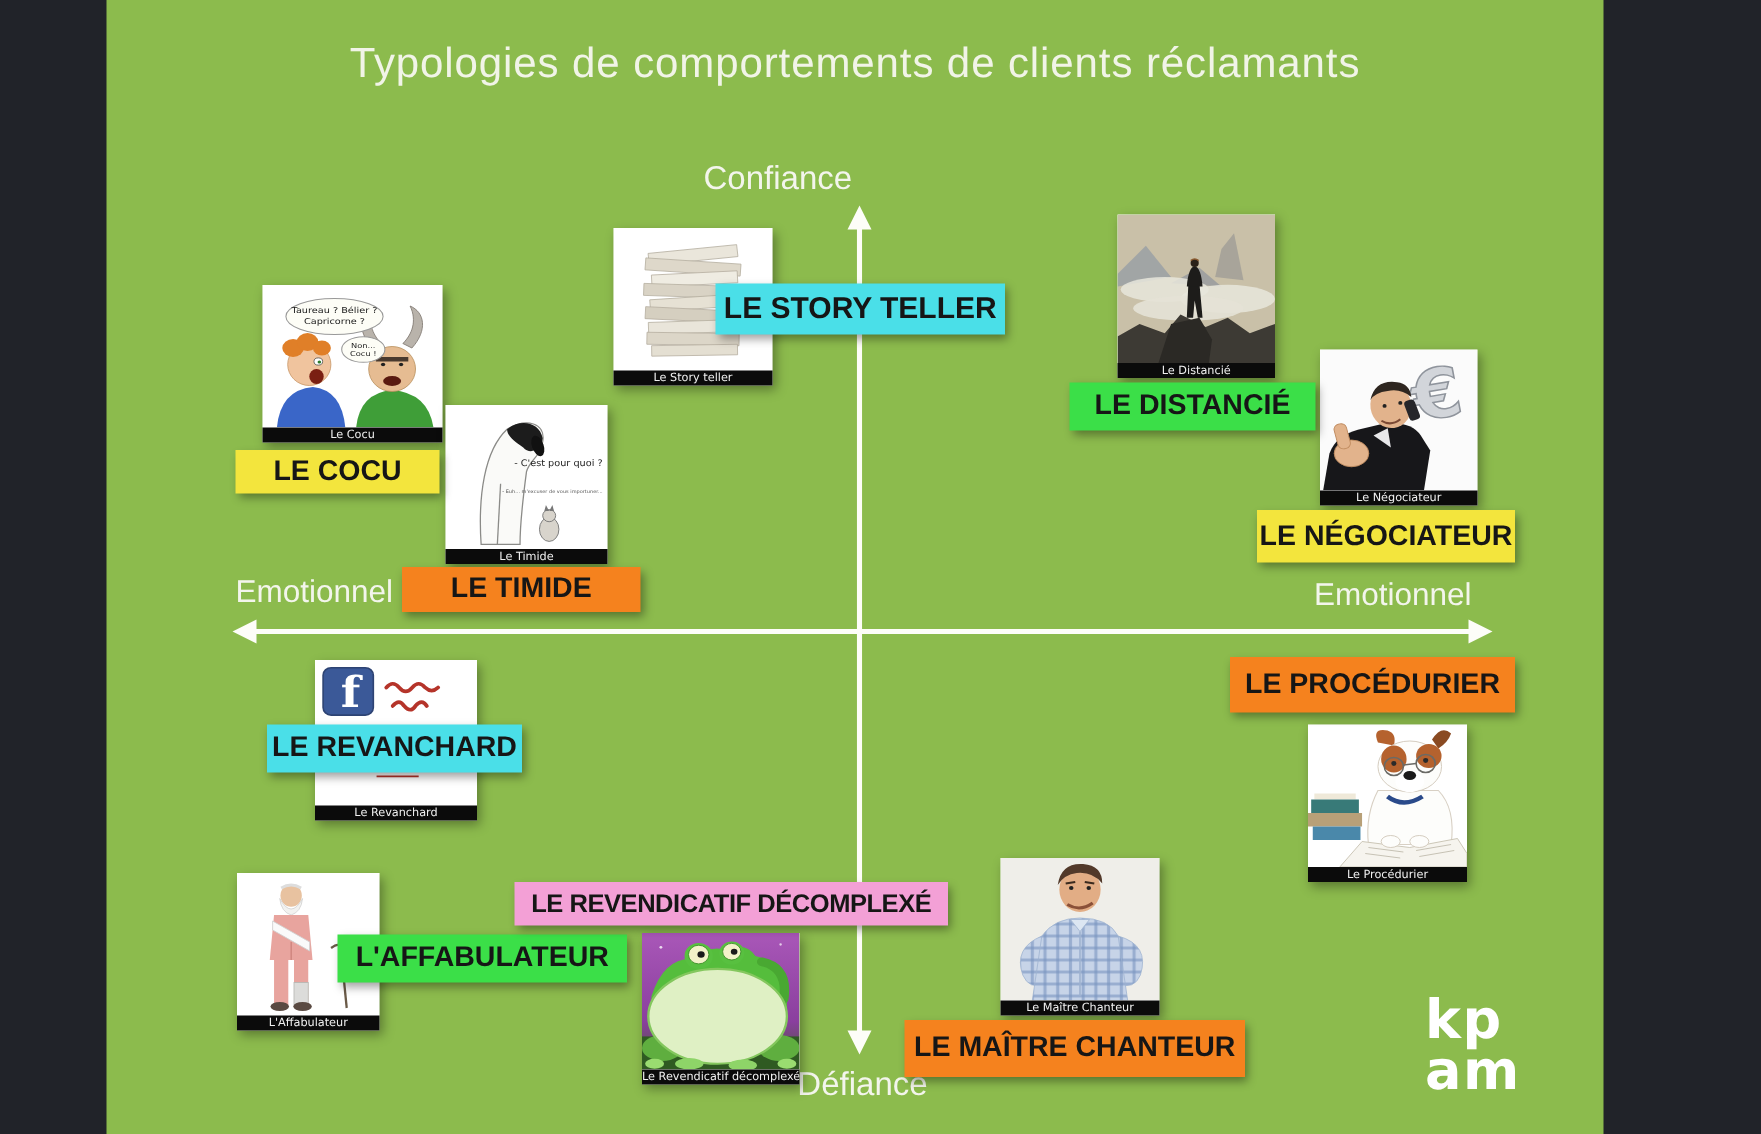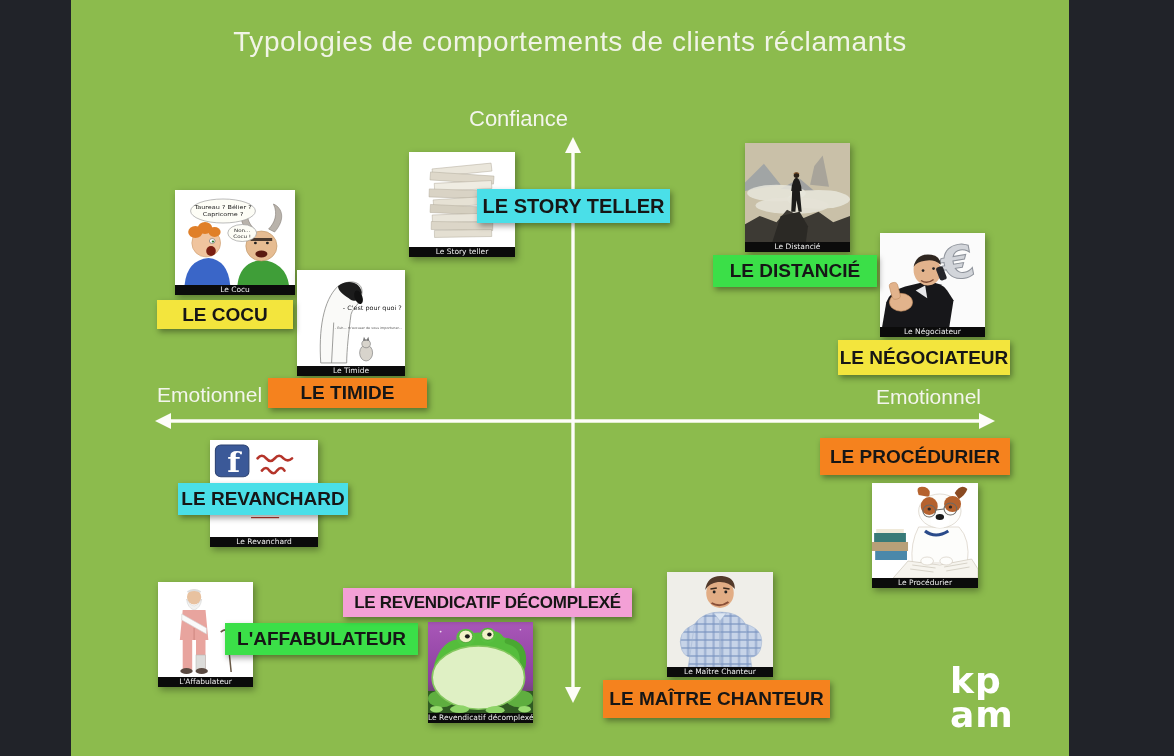--- a/index.html
+++ b/index.html
@@ -29,20 +29,21 @@
 </style>
 </head>
 <body>
 
 <div class="stage">
  <div class="slide">
 
   <div class="title">Typologies de comportements de clients réclamants</div>
 
   <div class="axlabel ax-top">Confiance</div>
+  <div class="axlabel ax-bottom">Défiance</div>
   <div class="axlabel ax-left">Emotionnel</div>
   <div class="axlabel ax-right">Emotionnel</div>
 
   <svg class="axes" viewBox="0 0 1023 756">
     <line x1="502" y1="147" x2="502" y2="693" stroke="#fdfdf8" stroke-width="3.4"></line>
     <polygon points="502,137 494,153 510,153" fill="#fdfdf8"></polygon>
     <polygon points="502,703 494,687 510,687" fill="#fdfdf8"></polygon>
     <line x1="94" y1="421" x2="914" y2="421" stroke="#fdfdf8" stroke-width="3.4"></line>
     <polygon points="84,421 100,413 100,429" fill="#fdfdf8"></polygon>
     <polygon points="924,421 908,413 908,429" fill="#fdfdf8"></polygon>

